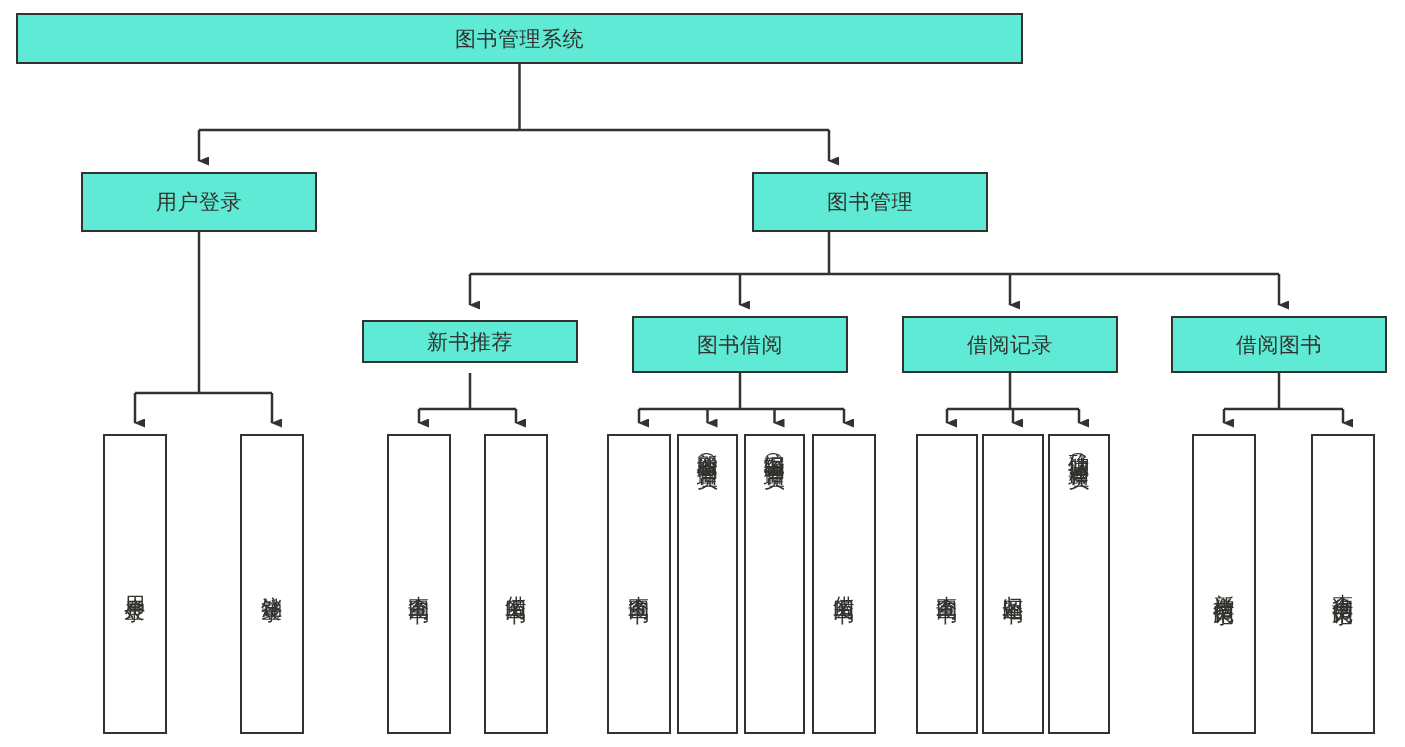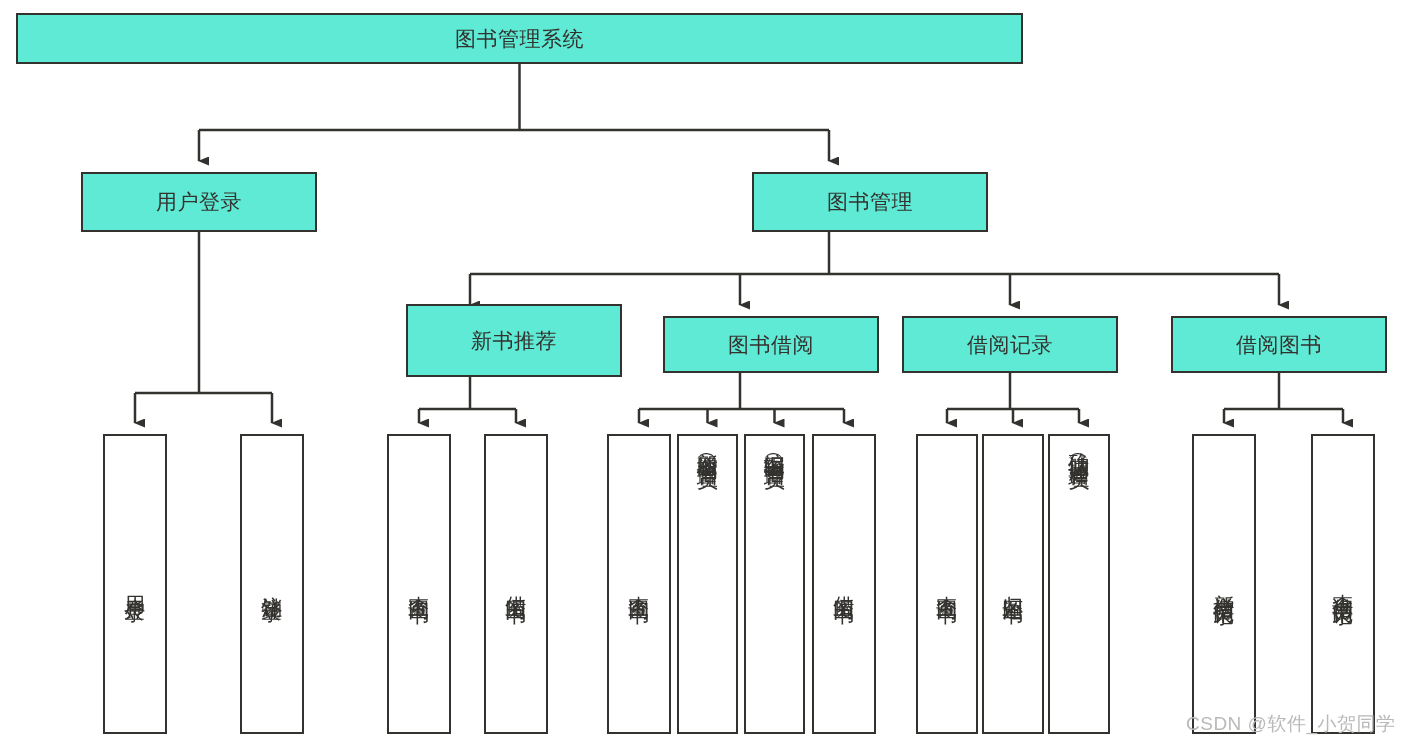--- a/index.html
+++ b/index.html
@@ -128,24 +128,24 @@
   <div id="boxes-layer">
       <div class="node-box" style="left: 16px; top: 13px; width: 1007px; height: 51px;">
         <span class="node-label-h">图书管理系统</span>
       </div>
       <div class="node-box" style="left: 81px; top: 172px; width: 236px; height: 60px;">
         <span class="node-label-h">用户登录</span>
       </div>
       <div class="node-box" style="left: 711px; top: 172px; width: 236px; height: 60px; margin-left: 41px;">
         <span class="node-label-h">图书管理</span>
       </div>
-      <div class="node-box" style="left: 362px; top: 304px; width: 216px; height: 73px; margin-left: 44px;">
+      <div class="node-box" style="left: 362px; top: 320px; width: 216px; height: 43px;">
         <span class="node-label-h">新书推荐</span>
       </div>
-      <div class="node-box" style="left: 632px; top: 316px; width: 216px; height: 57px; margin-left: 31px;">
+      <div class="node-box" style="left: 632px; top: 316px; width: 216px; height: 57px;">
         <span class="node-label-h">图书借阅</span>
       </div>
       <div class="node-box" style="left: 902px; top: 316px; width: 216px; height: 57px;">
         <span class="node-label-h">借阅记录</span>
       </div>
       <div class="node-box" style="left: 1171px; top: 316px; width: 216px; height: 57px;">
         <span class="node-label-h">借阅图书</span>
       </div>
       <div class="leaf-box align-middle" style="left: 103px; top: 434px; width: 64px; height: 300px;">
         <span class="leaf-label-v">用户登录</span>
@@ -181,14 +181,13 @@
         <span class="leaf-label-v">确认归还（管理员）</span>
       </div>
       <div class="leaf-box align-middle" style="left: 1192px; top: 434px; width: 64px; height: 300px;">
         <span class="leaf-label-v">新增借阅记录</span>
       </div>
       <div class="leaf-box align-middle" style="left: 1311px; top: 434px; width: 64px; height: 300px;">
         <span class="leaf-label-v">查询借阅记录</span>
       </div>
     </div>
 
-  <div id="watermark">CSDN @软件_小贺同学</div>
 </div>
 
 </body></html>

